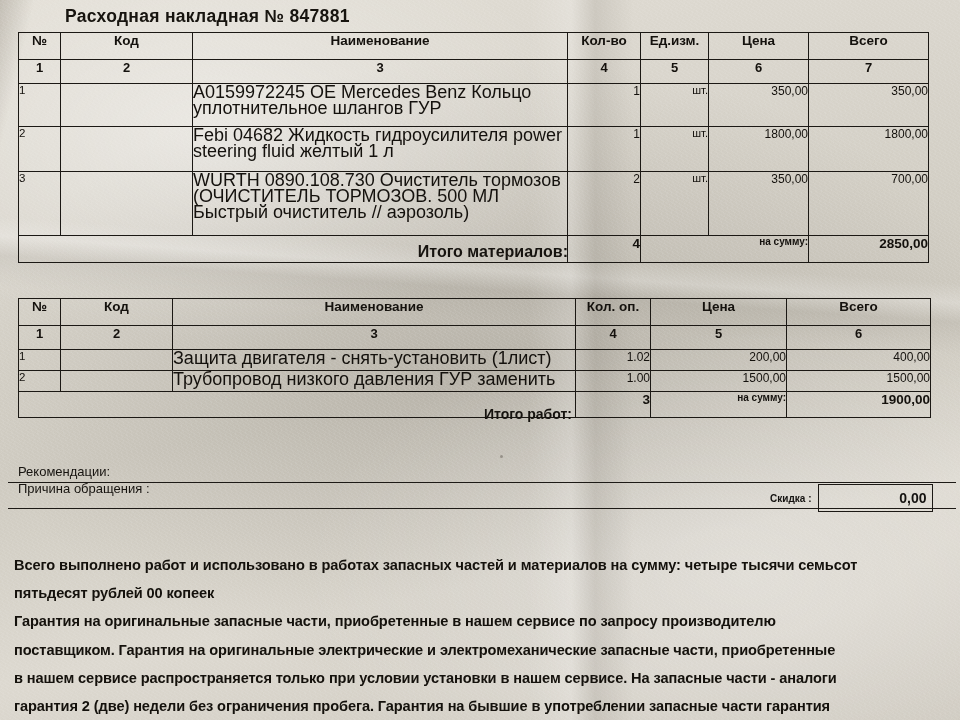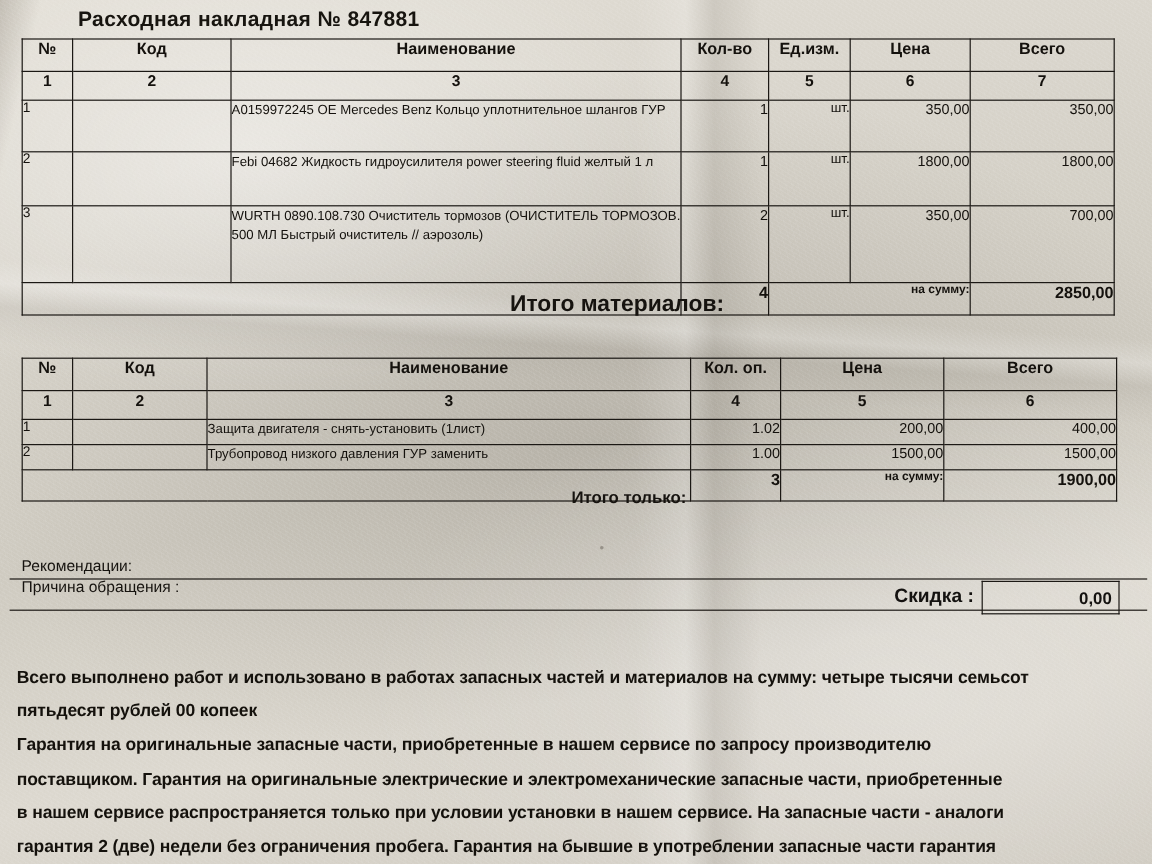--- a/index.html
+++ b/index.html
@@ -79,21 +79,21 @@
     height: 26px;
   }
   .numrow {
     font-weight: bold;
     text-align: center;
     vertical-align: middle;
     font-size: 13px;
     height: 23px;
   }
   .cell-idx { padding: 2px 0 0 3px; font-size: 11.5px; }
-  .cell-name { padding: 3px 0 0 4px; font-size: 11px; line-height: 16px; }
+  .cell-name { padding: 3px 0 0 4px; font-size: 18px; line-height: 16px; }
   .cell-num  { padding: 3px 3px 0 0; text-align: right; font-size: 12px; }
   .cell-unit { padding: 3px 4px 0 0; text-align: right; font-size: 11px; }
   .tot-label {
     text-align: right;
     font-weight: bold;
     font-size: 10px;
     padding: 2px 5px 0 0;
     vertical-align: middle;
   }
   .tot-val {
@@ -119,21 +119,21 @@
   table.summary {
     position: absolute;
     border-collapse: collapse;
     table-layout: fixed;
   }
   table.summary td { border: 1.6px solid #1b1814; padding: 0; height: 26px; }
   table.summary td.lbl {
     border: none;
     text-align: right;
     font-weight: bold;
-    font-size: 16px;
+    font-size: 10px;
     padding-right: 6px;
     white-space: nowrap;
   }
   table.summary td.val {
     text-align: right;
     font-weight: bold;
     font-size: 14px;
     padding-right: 5px;
   }
   table.summary td.tail { border-left: 1.6px solid #1b1814; border-right: none; border-top: none; border-bottom: none; }
@@ -231,21 +231,21 @@
         </tr>
 
         <tr style="height:27px;">
           <td class="noborder" colspan="3"></td>
           <td class="tot-val">4</td>
           <td class="tot-label" colspan="2">на сумму:</td>
           <td class="tot-val">2850,00</td>
         </tr>
       </tbody>
     </table>
-    <div class="field-label" style="left:425px; top:243px; width:168px; font-weight:bold; font-size:19px;">Итого материалов:</div>
+    <div class="field-label" style="left:400px; top:243px; width:168px; text-align:right; font-weight:bold; font-size:16px;">Итого материалов:</div>
 
 
     <table class="doc" style="left:18px; top:298px; width:912px;">
       <colgroup>
         <col style="width:42px">
         <col style="width:112px">
         <col style="width:403px">
         <col style="width:75px">
         <col style="width:136px">
         <col style="width:144px">
@@ -287,21 +287,21 @@
         </tr>
 
         <tr style="height:26px;">
           <td class="noborder" colspan="3"></td>
           <td class="tot-val">3</td>
           <td class="tot-label">на сумму:</td>
           <td class="tot-val">1900,00</td>
         </tr>
       </tbody>
     </table>
-    <div class="field-label" style="left:400px; top:406px; width:172px; text-align:right; font-weight:bold; font-size:14px;">Итого только:</div>
+    <div class="field-label" style="left:400px; top:406px; width:172px; text-align:right; font-weight:bold; font-size:14px;">Итого работ:</div>
 
     <div class="field-label" style="left:18px; top:440px;margin-top:41px;">Причина обращения :</div>
     <div class="field-label" style="left:18px; top:464px;">Рекомендации:</div>
 
     <div class="speck" style="left:500px; top:455px; width:3px; height:3px;"></div>
 
     <div class="rule" style="left:8px; top:482px; width:948px;"></div>
     <div class="rule" style="left:8px; top:508px; width:948px;"></div>
 
     <table class="summary" style="left:690px; top:484px; width:268px;">

